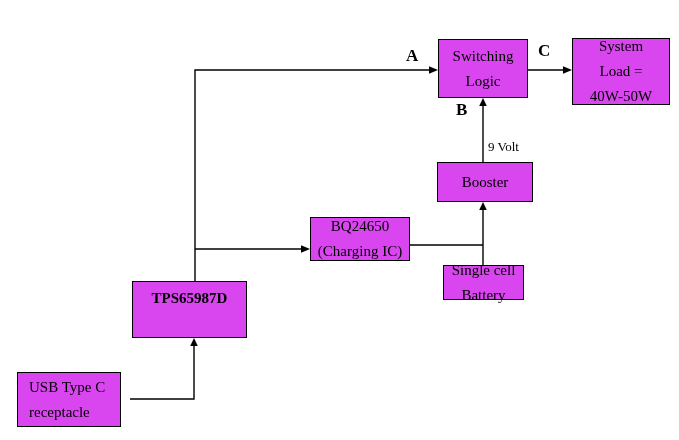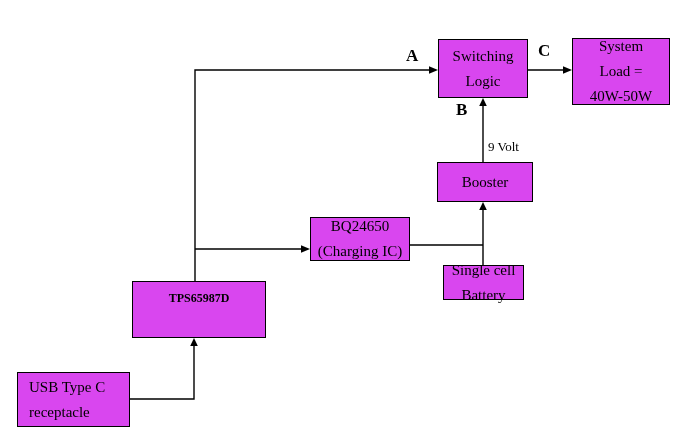--- a/index.html
+++ b/index.html
@@ -43,28 +43,28 @@
     line-height: 25px;
     white-space: pre-line;
     font-family: Liberation Serif, serif;
   }
   .box--switching { left: 438px; top: 39px;  width: 90px;  height: 59px; }
   .box--system    { left: 572px; top: 38px;  width: 98px;  height: 67px; }
   .box--booster   { left: 437px; top: 162px; width: 96px;  height: 40px; }
   .box--bq        { left: 310px; top: 217px; width: 100px; height: 44px; }
   .box--battery   { left: 443px; top: 265px; width: 81px;  height: 35px; }
   .box--tps       {
-    left: 132px; top: 281px; width: 134px; height: 57px;
+    left: 132px; top: 281px; width: 115px; height: 57px;
     align-items: flex-start;
     padding-top: 4px;
     font-weight: bold;
-    font-size: 12px;
+    font-size: 15px;
   }
   .box--usb       {
-    left: 17px; top: 372px; width: 113px; height: 55px;
+    left: 17px; top: 372px; width: 104px; height: 55px;
     justify-content: flex-start;
     text-align: left;
     padding-left: 11px;
   }
   .lbl {
     position: absolute;
     font-size: 13px;
     line-height: 17px;
   }
   .lbl--bold {

